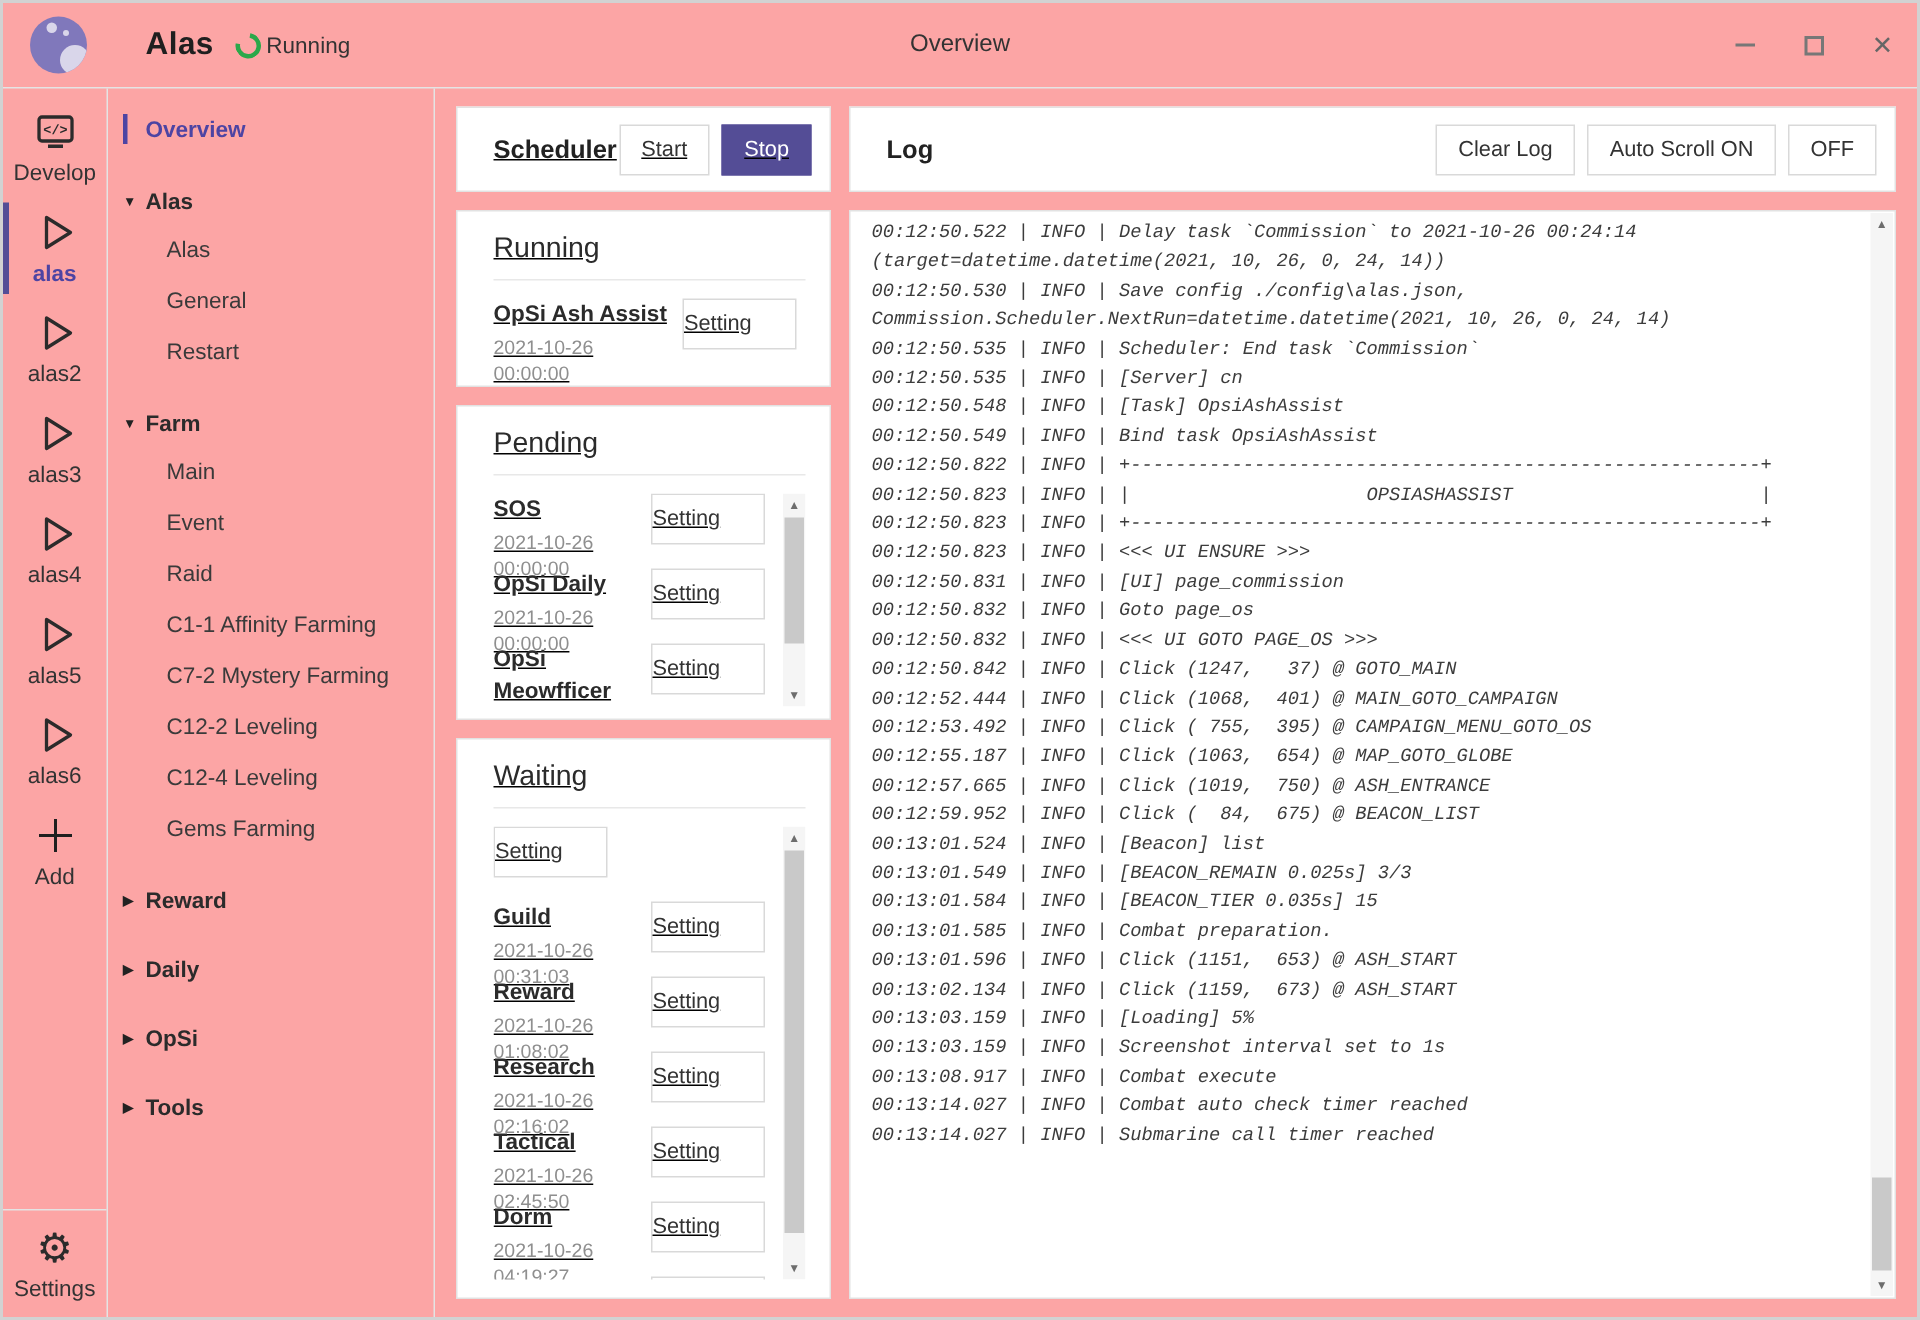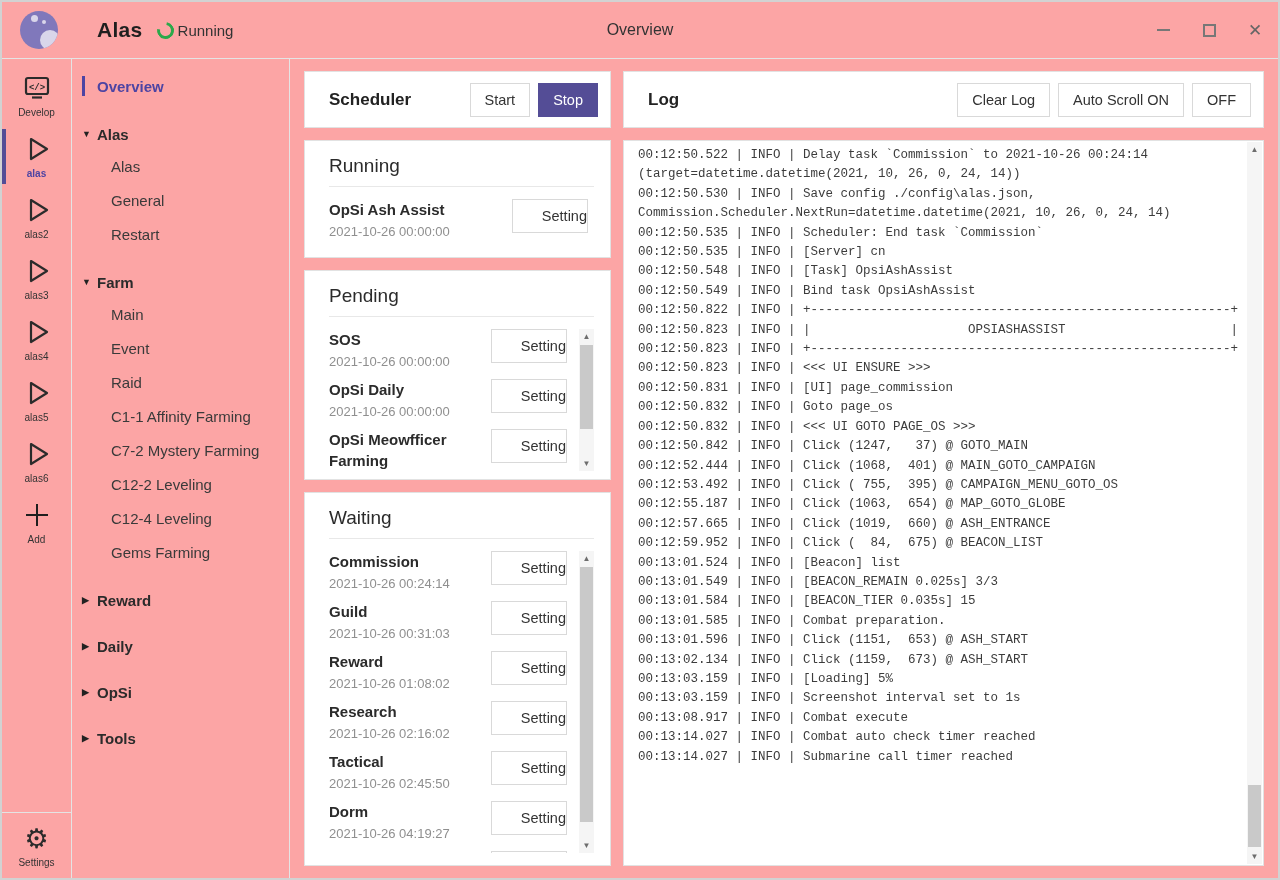--- a/index.html
+++ b/index.html
@@ -27,21 +27,21 @@
   .glyph-min{ width:13px; height:2px; background:#777; }
   .glyph-max{ width:13px; height:13px; border:2px solid #777; }
   .glyph-close{ font-size:17px; color:#666; line-height:1; }
 
   
   .main{ flex:1; display:flex; min-height:0; }
 
   
   .rail{ width:70px; border-right:1px solid #e4e4e4; display:flex; flex-direction:column; padding-top:6px; flex:none;}
   .rail-item{ position:relative; display:flex; flex-direction:column; align-items:center; padding:7px 0 8px; cursor:pointer; }
-  .rail-item .rail-label{ font-size:10px; color:#333; margin-top:3px; }
+  .rail-item .rail-label{ font-size:15px; color:#333; margin-top:3px; }
   .rail-item.active .rail-label{ color:var(--accent-text); font-weight:700; }
   .rail-item.active::before{ content:""; position:absolute; left:0; top:3px; bottom:3px; width:4px; background:var(--accent); }
   .rail-icon{ width:32px; height:32px; display:flex; align-items:center; justify-content:center; }
   .rail-group{ display:flex; flex-direction:column; }
   .rail-spacer{ flex:1; }
   .rail-settings{ border-top:1px solid #e4e4e4; padding:9px 0 10px; }
   .gear-glyph{ font-family:"DejaVu Sans", sans-serif; font-size:27px; line-height:1; color:#2b2b2b; }
 
   
   .nav{ width:218px; border-right:1px solid #e4e4e4; padding-top:10px; flex:none; overflow:hidden; }
@@ -51,55 +51,55 @@
   .t-group .nav-arrow{ display:inline-block; }
   .t-group .nav-arrow::before{ content:"\25B6"; }
   .t-group.expanded .nav-arrow::before{ content:"\25BC"; }
   .t-child{ height:34px; padding-left:39px; }
   .t-link{ height:34px; padding-left:25px; position:relative; font-weight:700; }
   .t-link.active{ color:var(--accent-text); }
   .t-link.active::before{ content:""; position:absolute; left:10px; top:7px; bottom:7px; width:3px; background:var(--accent-text); }
 
   
   .content{ flex:1; display:flex; gap:12px; padding:12px 14px; min-width:0; min-height:0; }
-  .col-left{ width:307px; flex:none; display:flex; flex-direction:column; }
+  .col-left{ width:250px; flex:none; display:flex; flex-direction:column;text-decoration:underline; }
   .col-right{ flex:1; display:flex; flex-direction:column; min-width:0; }
   .panel{ border:1px solid var(--border); background:#fff; }
   .header-panel{ height:57px; flex:none; display:flex; align-items:center; padding:0 12px 0 24px; }
   .panel-title{ font-size:17px; font-weight:700; color:#222; flex:1; }
   .btn{ font-family:"Liberation Sans", sans-serif; font-size:14.5px; color:#333; background:#fff; border:1px solid #d9d9d9; padding:8px 14px; cursor:pointer; white-space:nowrap; }
   .btn + .btn{ margin-left:8px; }
   .btn.primary{ background:var(--accent); border-color:var(--accent); color:#fff; }
 
   .group-panel{ margin-top:12px; padding:14px 16px 8px 24px; display:flex; flex-direction:column; min-height:0; }
   .group-title{ font-size:19px; color:#2b2b2b; }
   .divider{ border-bottom:1px solid #e8e8e8; margin:9px 0 12px; }
   .task-row{ display:flex; align-items:flex-start; height:50px; flex:none; }
   .task-info{ flex:1; min-width:0; padding-right:8px; }
   .task-name{ font-size:15px; font-weight:700; color:#2b2b2b; line-height:21px; }
   .task-time{ font-size:13px; color:var(--muted); margin-top:3px; line-height:17px; }
-  .setting-btn{ width:76px; padding:8px 0; text-align:right; flex:none; margin-right:6px; }
+  .setting-btn{ width:76px; padding:8px 0; text-align:left; flex:none; margin-right:6px; }
   .task-scroll{ position:relative; overflow:hidden; padding-right:21px; }
   .task-scroll .task-list{ display:flex; flex-direction:column; }
   .pending-scroll{ height:142px; }
   .waiting-scroll{ flex:1; min-height:0; margin-bottom:4px; }
 
   
   .vscroll{ position:absolute; top:0; right:0; bottom:0; width:15px; background:#f5f5f5; }
   .vs-arrow{ position:absolute; left:0; right:0; height:15px; display:flex; align-items:center; justify-content:center; font-size:8px; color:#6d6d6d; }
   .vs-arrow.up{ top:0; }
   .vs-arrow.down{ bottom:0; }
   .vs-thumb{ position:absolute; left:1px; right:1px; background:#c9c9c9; }
   .pending-scroll .vs-thumb{ top:16px; height:84px; }
   .waiting-scroll .vs-thumb{ top:16px; height:255px; }
   .log-panel .vs-thumb{ bottom:17px; height:62px; }
 
   
   .log-panel{ flex:1; margin-top:12px; position:relative; overflow:hidden; min-height:0; }
-  .log-body{ position:absolute; top:5px; left:14px; right:20px; bottom:5px; overflow:hidden; }
+  .log-body{ position:absolute; top:5px; left:14px; right:20px; bottom:5px; overflow:hidden;font-style:italic; }
   .log-line{ font-family:"Liberation Mono", monospace; font-size:12.5px; line-height:19.4px; color:#3c3c3c; white-space:pre-wrap; overflow-wrap:normal; word-break:normal; }
   .log-panel .vscroll{ top:1px; right:1px; bottom:1px; }
 </style>
 </head>
 <body>
 
 <div class="window">
 
   <header class="titlebar">
     <div class="logo">
@@ -371,24 +371,20 @@
           </div>
         </div>
 
         <div class="panel group-panel" style="flex:1;">
           <div class="group-title">Waiting</div>
           <div class="divider"></div>
           <div class="task-scroll waiting-scroll">
             <div class="task-list">
 
                 <div class="task-row">
-                  <div class="task-info">
-                    <div class="task-name">Commission</div>
-                    <div class="task-time">2021-10-26 00:24:14</div>
-                  </div>
                   <button class="btn setting-btn">Setting</button>
                 </div>
 
                 <div class="task-row">
                   <div class="task-info">
                     <div class="task-name">Guild</div>
                     <div class="task-time">2021-10-26 00:31:03</div>
                   </div>
                   <button class="btn setting-btn">Setting</button>
                 </div>
@@ -484,21 +480,21 @@
               <div class="log-line">00:12:50.832 | INFO | &lt;&lt;&lt; UI GOTO PAGE_OS &gt;&gt;&gt;</div>
 
               <div class="log-line">00:12:50.842 | INFO | Click (1247,   37) @ GOTO_MAIN</div>
 
               <div class="log-line">00:12:52.444 | INFO | Click (1068,  401) @ MAIN_GOTO_CAMPAIGN</div>
 
               <div class="log-line">00:12:53.492 | INFO | Click ( 755,  395) @ CAMPAIGN_MENU_GOTO_OS</div>
 
               <div class="log-line">00:12:55.187 | INFO | Click (1063,  654) @ MAP_GOTO_GLOBE</div>
 
-              <div class="log-line">00:12:57.665 | INFO | Click (1019,  660) @ ASH_ENTRANCE</div>
+              <div class="log-line">00:12:57.665 | INFO | Click (1019,  750) @ ASH_ENTRANCE</div>
 
 
               <div class="log-line">00:12:59.952 | INFO | Click (  84,  675) @ BEACON_LIST</div>
 
               <div class="log-line">00:13:01.524 | INFO | [Beacon] list</div>
 
               <div class="log-line">00:13:01.549 | INFO | [BEACON_REMAIN 0.025s] 3/3</div>
 
               <div class="log-line">00:13:01.584 | INFO | [BEACON_TIER 0.035s] 15</div>
 

